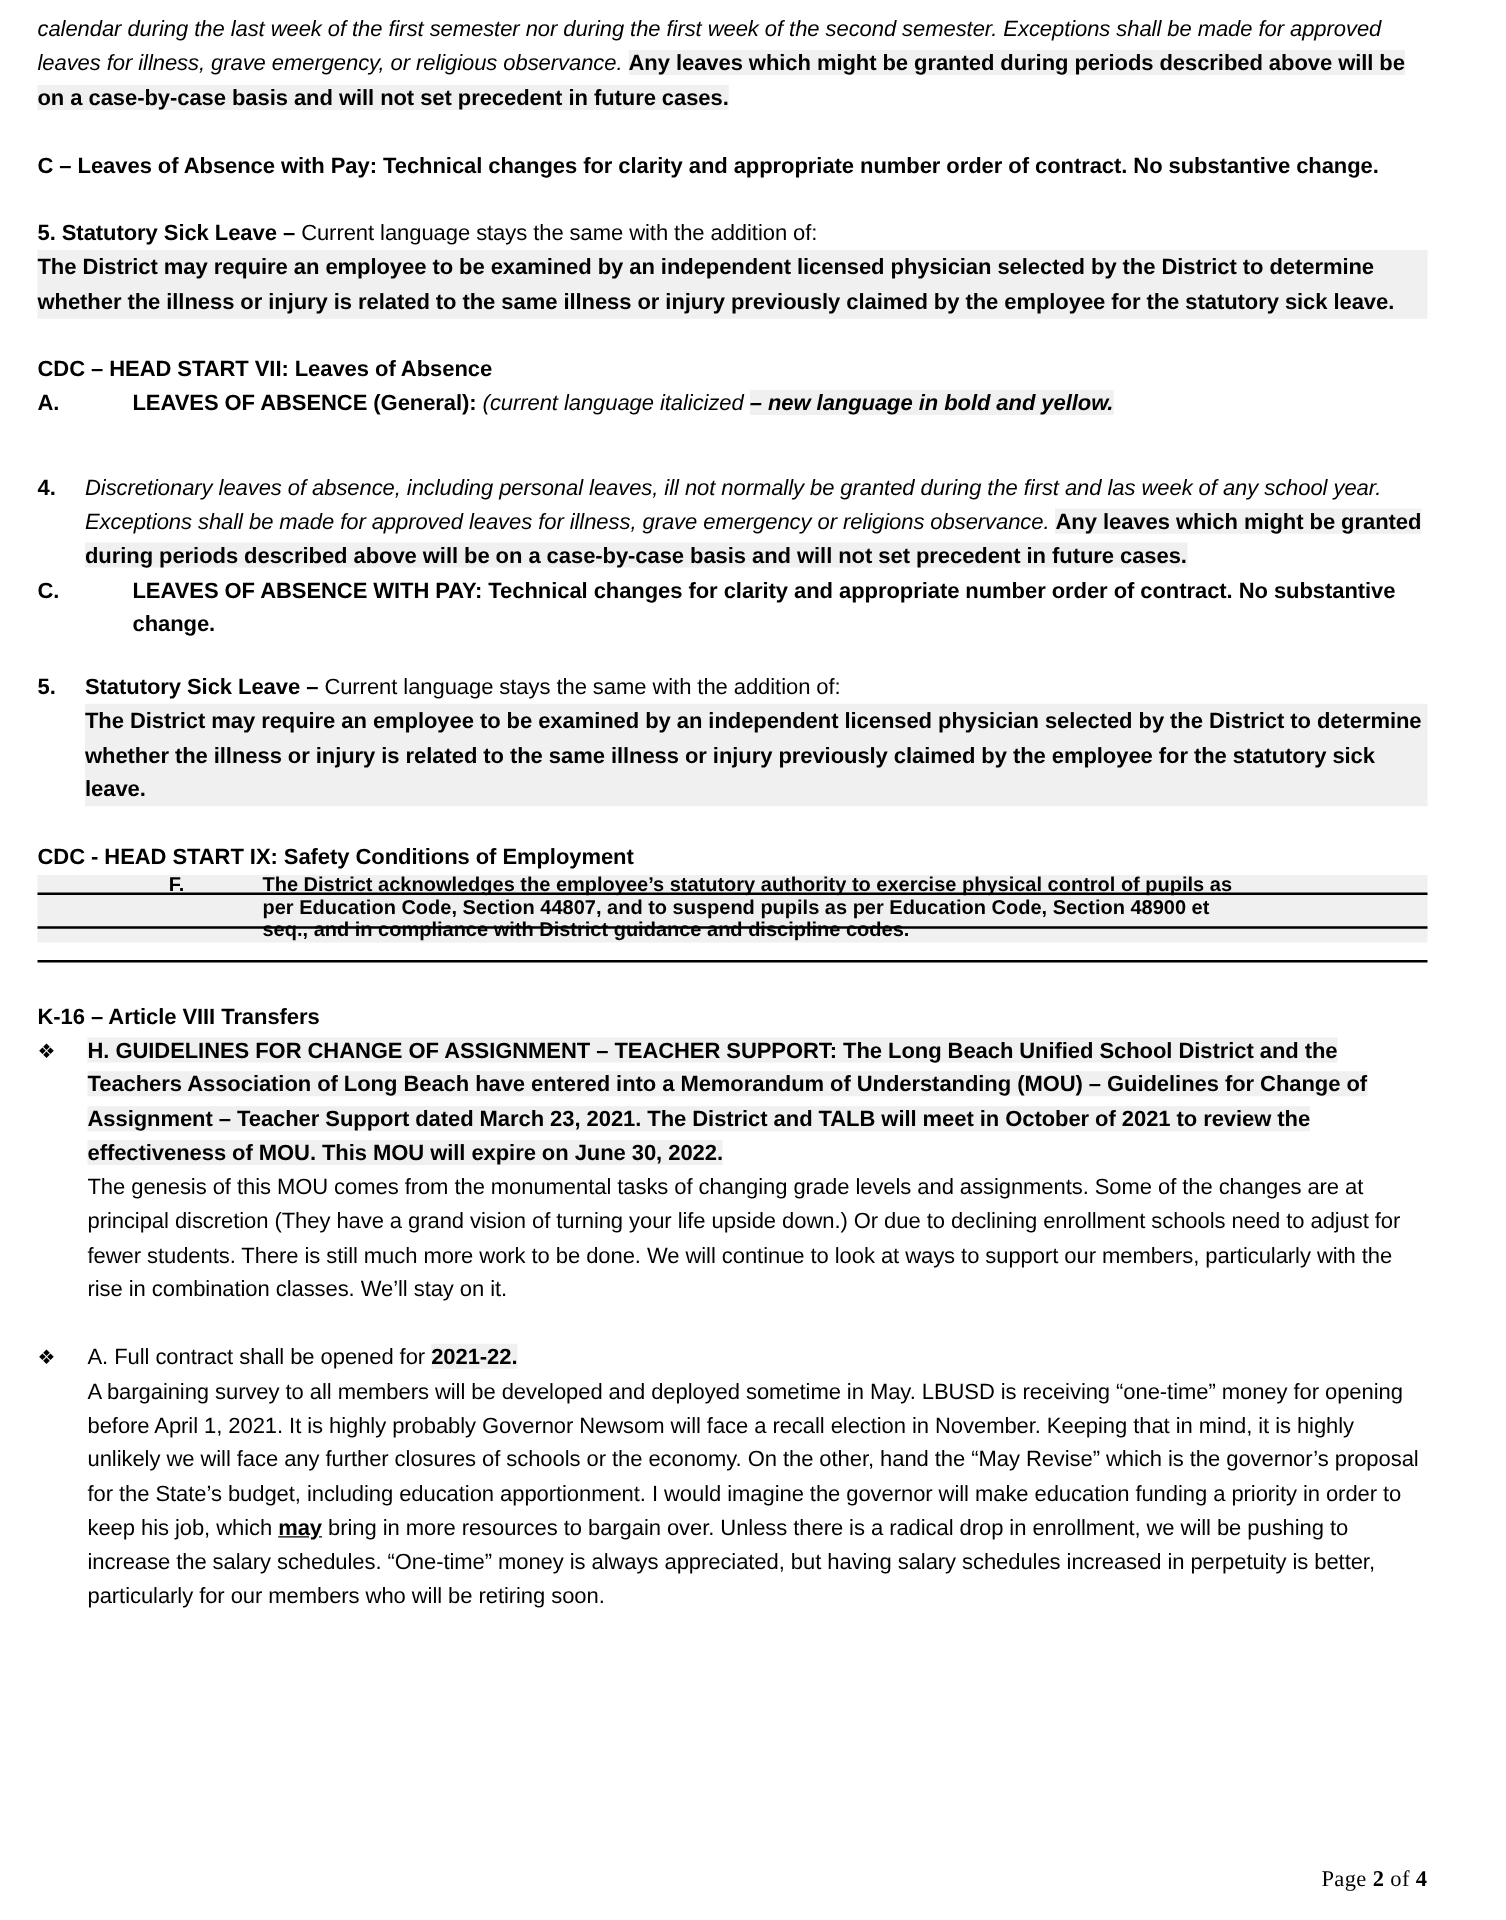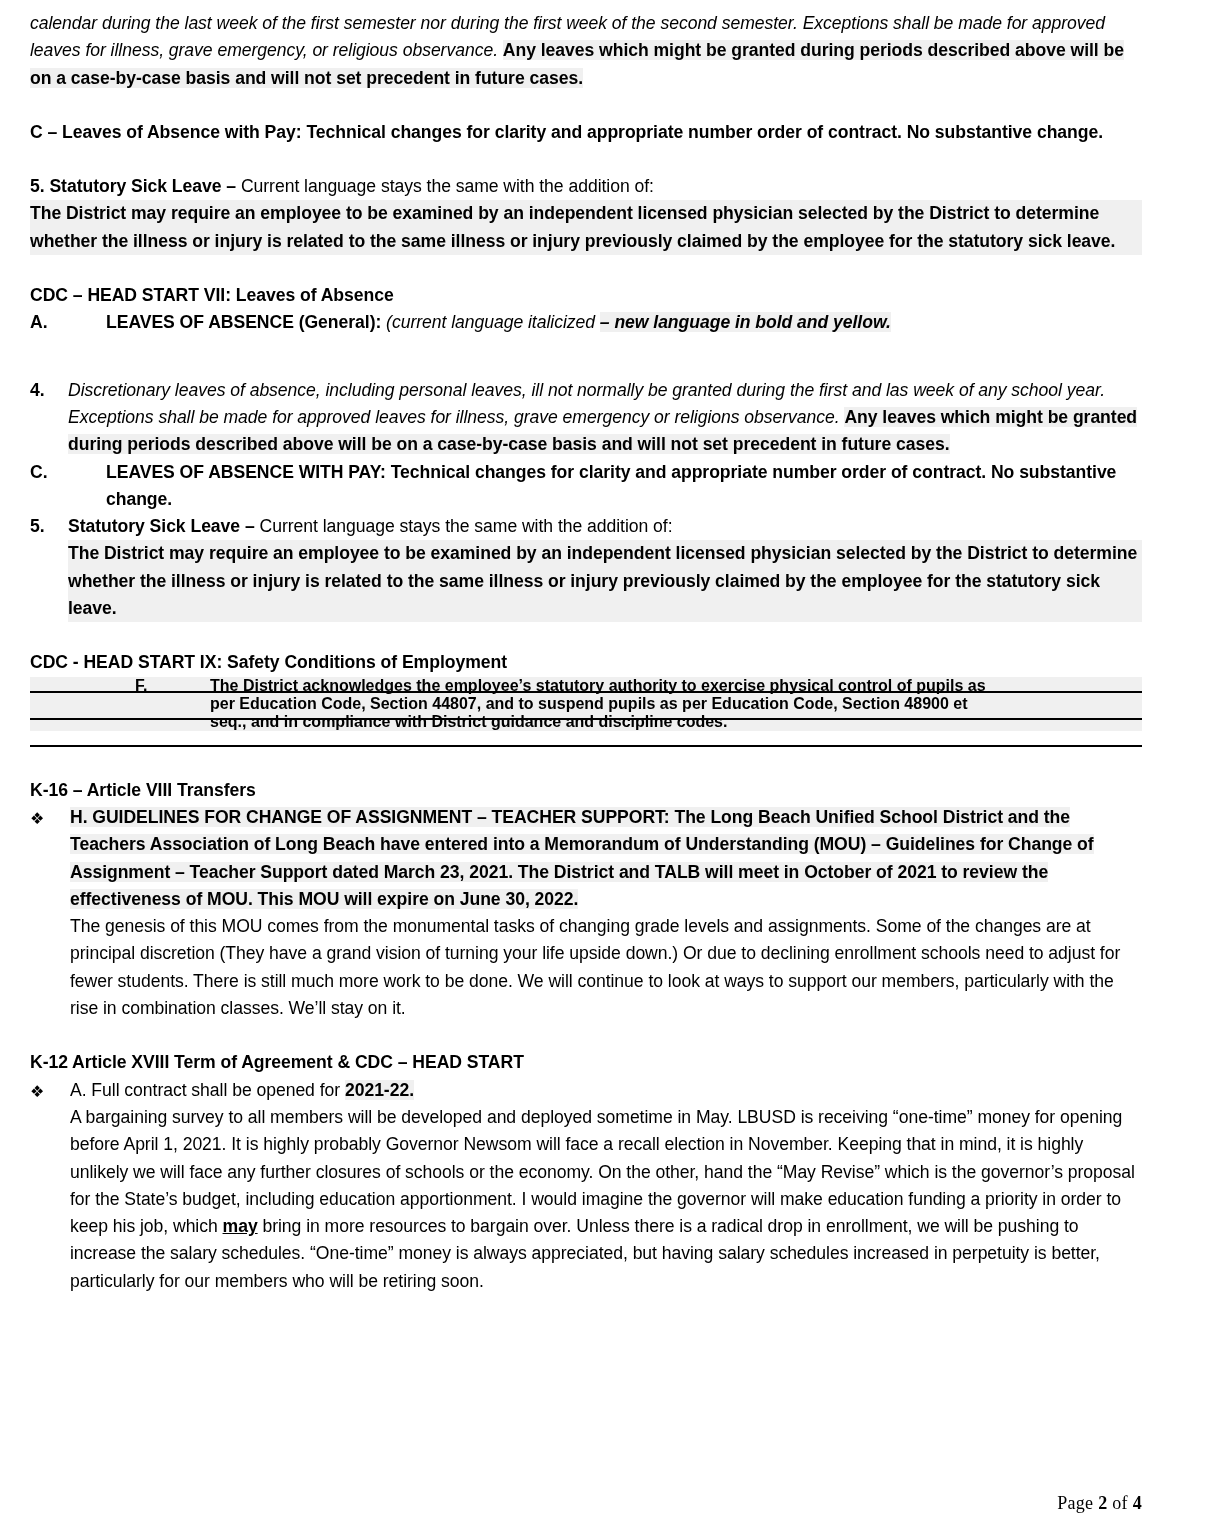--- a/index.html
+++ b/index.html
@@ -136,21 +136,21 @@
     </span>
   </div>
 
   <div class="blk lvl-a">
     <span class="marker">C.</span>
     <span class="hang-a bold" style="display:block;">LEAVES OF ABSENCE WITH PAY: Technical changes for clarity and appropriate number order of contract. No substantive change.</span>
   </div>
 
   <div class="blk lvl-4">
     <span class="marker">5.</span>
-    <span class="hang-4" style="display:block;">
+    <span class="hang-4" style="display:block;margin-top:23px;">
       <span style="display:block;">
         <span class="bold">Statutory Sick Leave – </span><span>Current language stays the same with the addition of:</span>
       </span>
       <span class="bold hl" style="display:block;">The District may require an employee to be examined by an independent licensed physician selected by the District to determine whether the illness or injury is related to the same illness or injury previously claimed by the employee for the statutory sick leave.</span>
     </span>
   </div>
 
   <div class="gap-md"></div>
 
   <div class="blk sec-head">CDC -  HEAD START IX: Safety Conditions of Employment</div>
@@ -176,21 +176,20 @@
   <div class="blk sec-head">K-16 – Article VIII Transfers</div>
 
   <div class="blk bul">
     <span class="glyph">❖</span>
     <span class="bold hl">H. GUIDELINES FOR CHANGE OF ASSIGNMENT – TEACHER SUPPORT: The Long Beach Unified School District and the Teachers Association of Long Beach have entered into a Memorandum of Understanding (MOU) – Guidelines for Change of Assignment – Teacher Support dated March 23, 2021. The District and TALB will meet in October of 2021 to review the effectiveness of MOU. This MOU will expire on June 30, 2022.</span>
   </div>
   <div class="blk cont">The genesis of this MOU comes from the monumental tasks of changing grade levels and assignments. Some of the changes are at principal discretion (They have a grand vision of turning your life upside down.) Or due to declining enrollment schools need to adjust for fewer students. There is still much more work to be done. We will continue to look at ways to support our members, particularly with the rise in combination classes. We’ll stay on it.</div>
 
   <div class="gap-md"></div>
 
-  <div class="blk sec-head">K-12 Article XVIII Term of Agreement &amp; CDC – HEAD START</div>
 
   <div class="blk bul">
     <span class="glyph">❖</span>
     <span>A. Full contract shall be opened for </span><span class="bold hl">2021-22.</span>
   </div>
   <div class="blk cont">
     <span>A bargaining survey to all members will be developed and deployed sometime in May. LBUSD is receiving “one-time” money for opening before April 1, 2021. It is highly probably Governor Newsom will face a recall election in November. Keeping that in mind, it is highly unlikely we will face any further closures of schools or the economy. On the other, hand the “May Revise” which is the governor’s proposal for the State’s budget, including education apportionment. I would imagine the governor will make education funding a priority in order to keep his job, which </span><span class="bold ul">may</span><span> bring in more resources to bargain over. Unless there is a radical drop in enrollment, we will be pushing to increase the salary schedules. “One-time” money is always appreciated, but having salary schedules increased in perpetuity is better, particularly for our members who will be retiring soon.</span>
   </div>
 
   <div class="footer">

